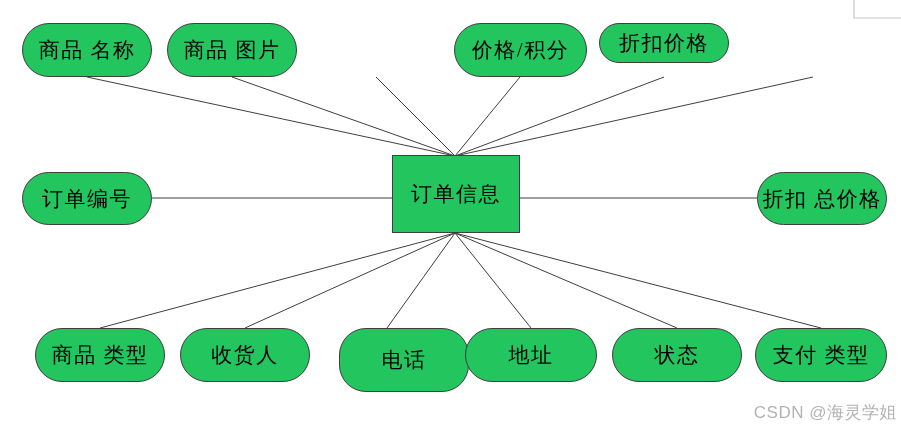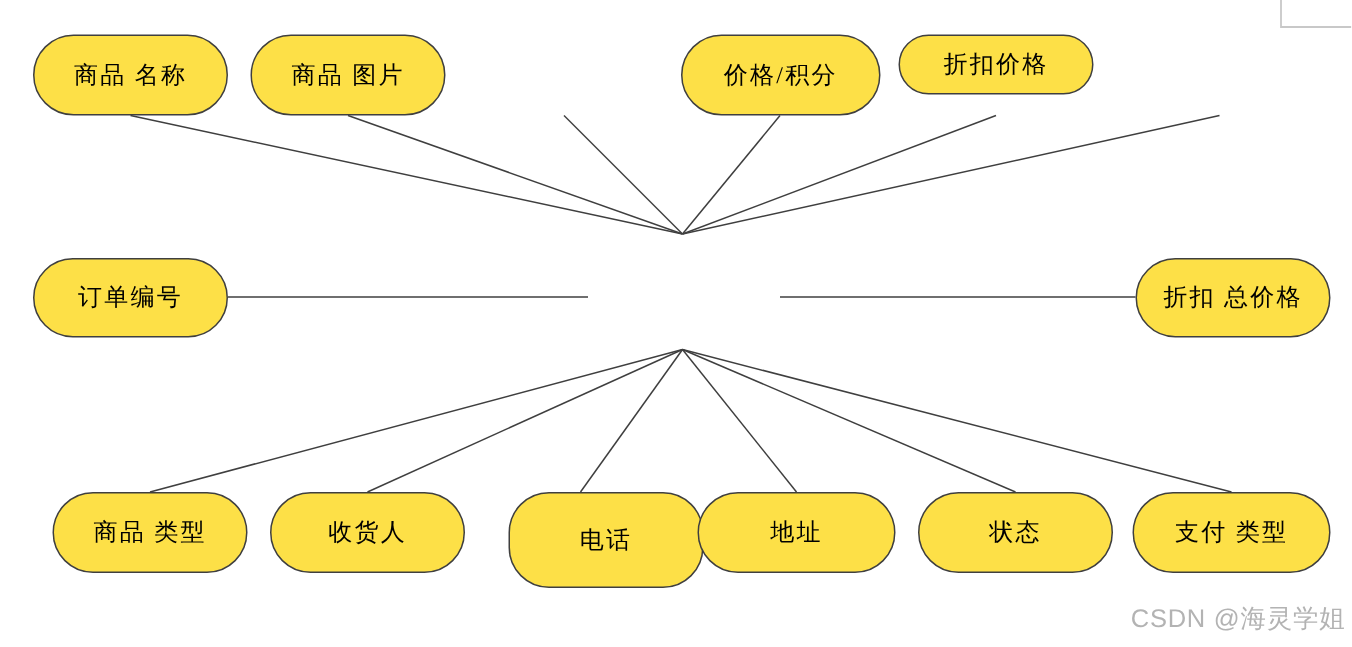--- a/index.html
+++ b/index.html
@@ -18,26 +18,26 @@
   .lines-svg {
     position: absolute;
     left: 0;
     top: 0;
     width: 901px;
     height: 431px;
   }
   .node {
     position: absolute;
     box-sizing: border-box;
-    background: #fde047;
+    background: #22c55e;
     border: 1.4px solid #3f3f3f;
     display: flex;
     align-items: center;
     justify-content: center;
-    font-size: 16px;
+    font-size: 21px;
     color: #000000;
     letter-spacing: 1.5px;
     white-space: nowrap;
   }
   .stadium {
     border-radius: 27px;
   }
   .entity-rect {
     border-radius: 0;
   }
@@ -85,20 +85,21 @@
     <polyline points="854,0 854,18 901,18" fill="none" stroke="#c8c8c8" stroke-width="1.2"></polyline>
   </svg>
 
   <div class="node stadium" style="left:22px;  top:23px; width:130px; height:54px">商品 名称</div>
   <div class="node stadium" style="left:167px; top:23px; width:130px; height:54px">商品 图片</div>
   <div class="node stadium" style="left:454px; top:23px; width:133px; height:54px">价格/积分</div>
   <div class="node stadium" style="left:599px; top:23px; width:130px; height:40px">折扣价格</div>
 
   <div class="node stadium" style="left:22px; top:172px; width:130px; height:53px">订单编号</div>
 
+  <div class="node entity-rect" style="left:392px; top:155px; width:128px; height:78px">订单信息</div>
 
   <div class="node stadium" style="left:757px; top:172px; width:130px; height:53px">折扣 总价格</div>
 
   <div class="node stadium" style="left:35px;  top:328px; width:130px; height:54px">商品 类型</div>
   <div class="node stadium" style="left:180px; top:328px; width:130px; height:54px">收货人</div>
   <div class="node stadium" style="left:339px; top:328px; width:130px; height:64px">电话</div>
   <div class="node stadium" style="left:465px; top:328px; width:132px; height:54px">地址</div>
   <div class="node stadium" style="left:612px; top:328px; width:130px; height:54px">状态</div>
   <div class="node stadium" style="left:755px; top:328px; width:132px; height:54px">支付 类型</div>
 

